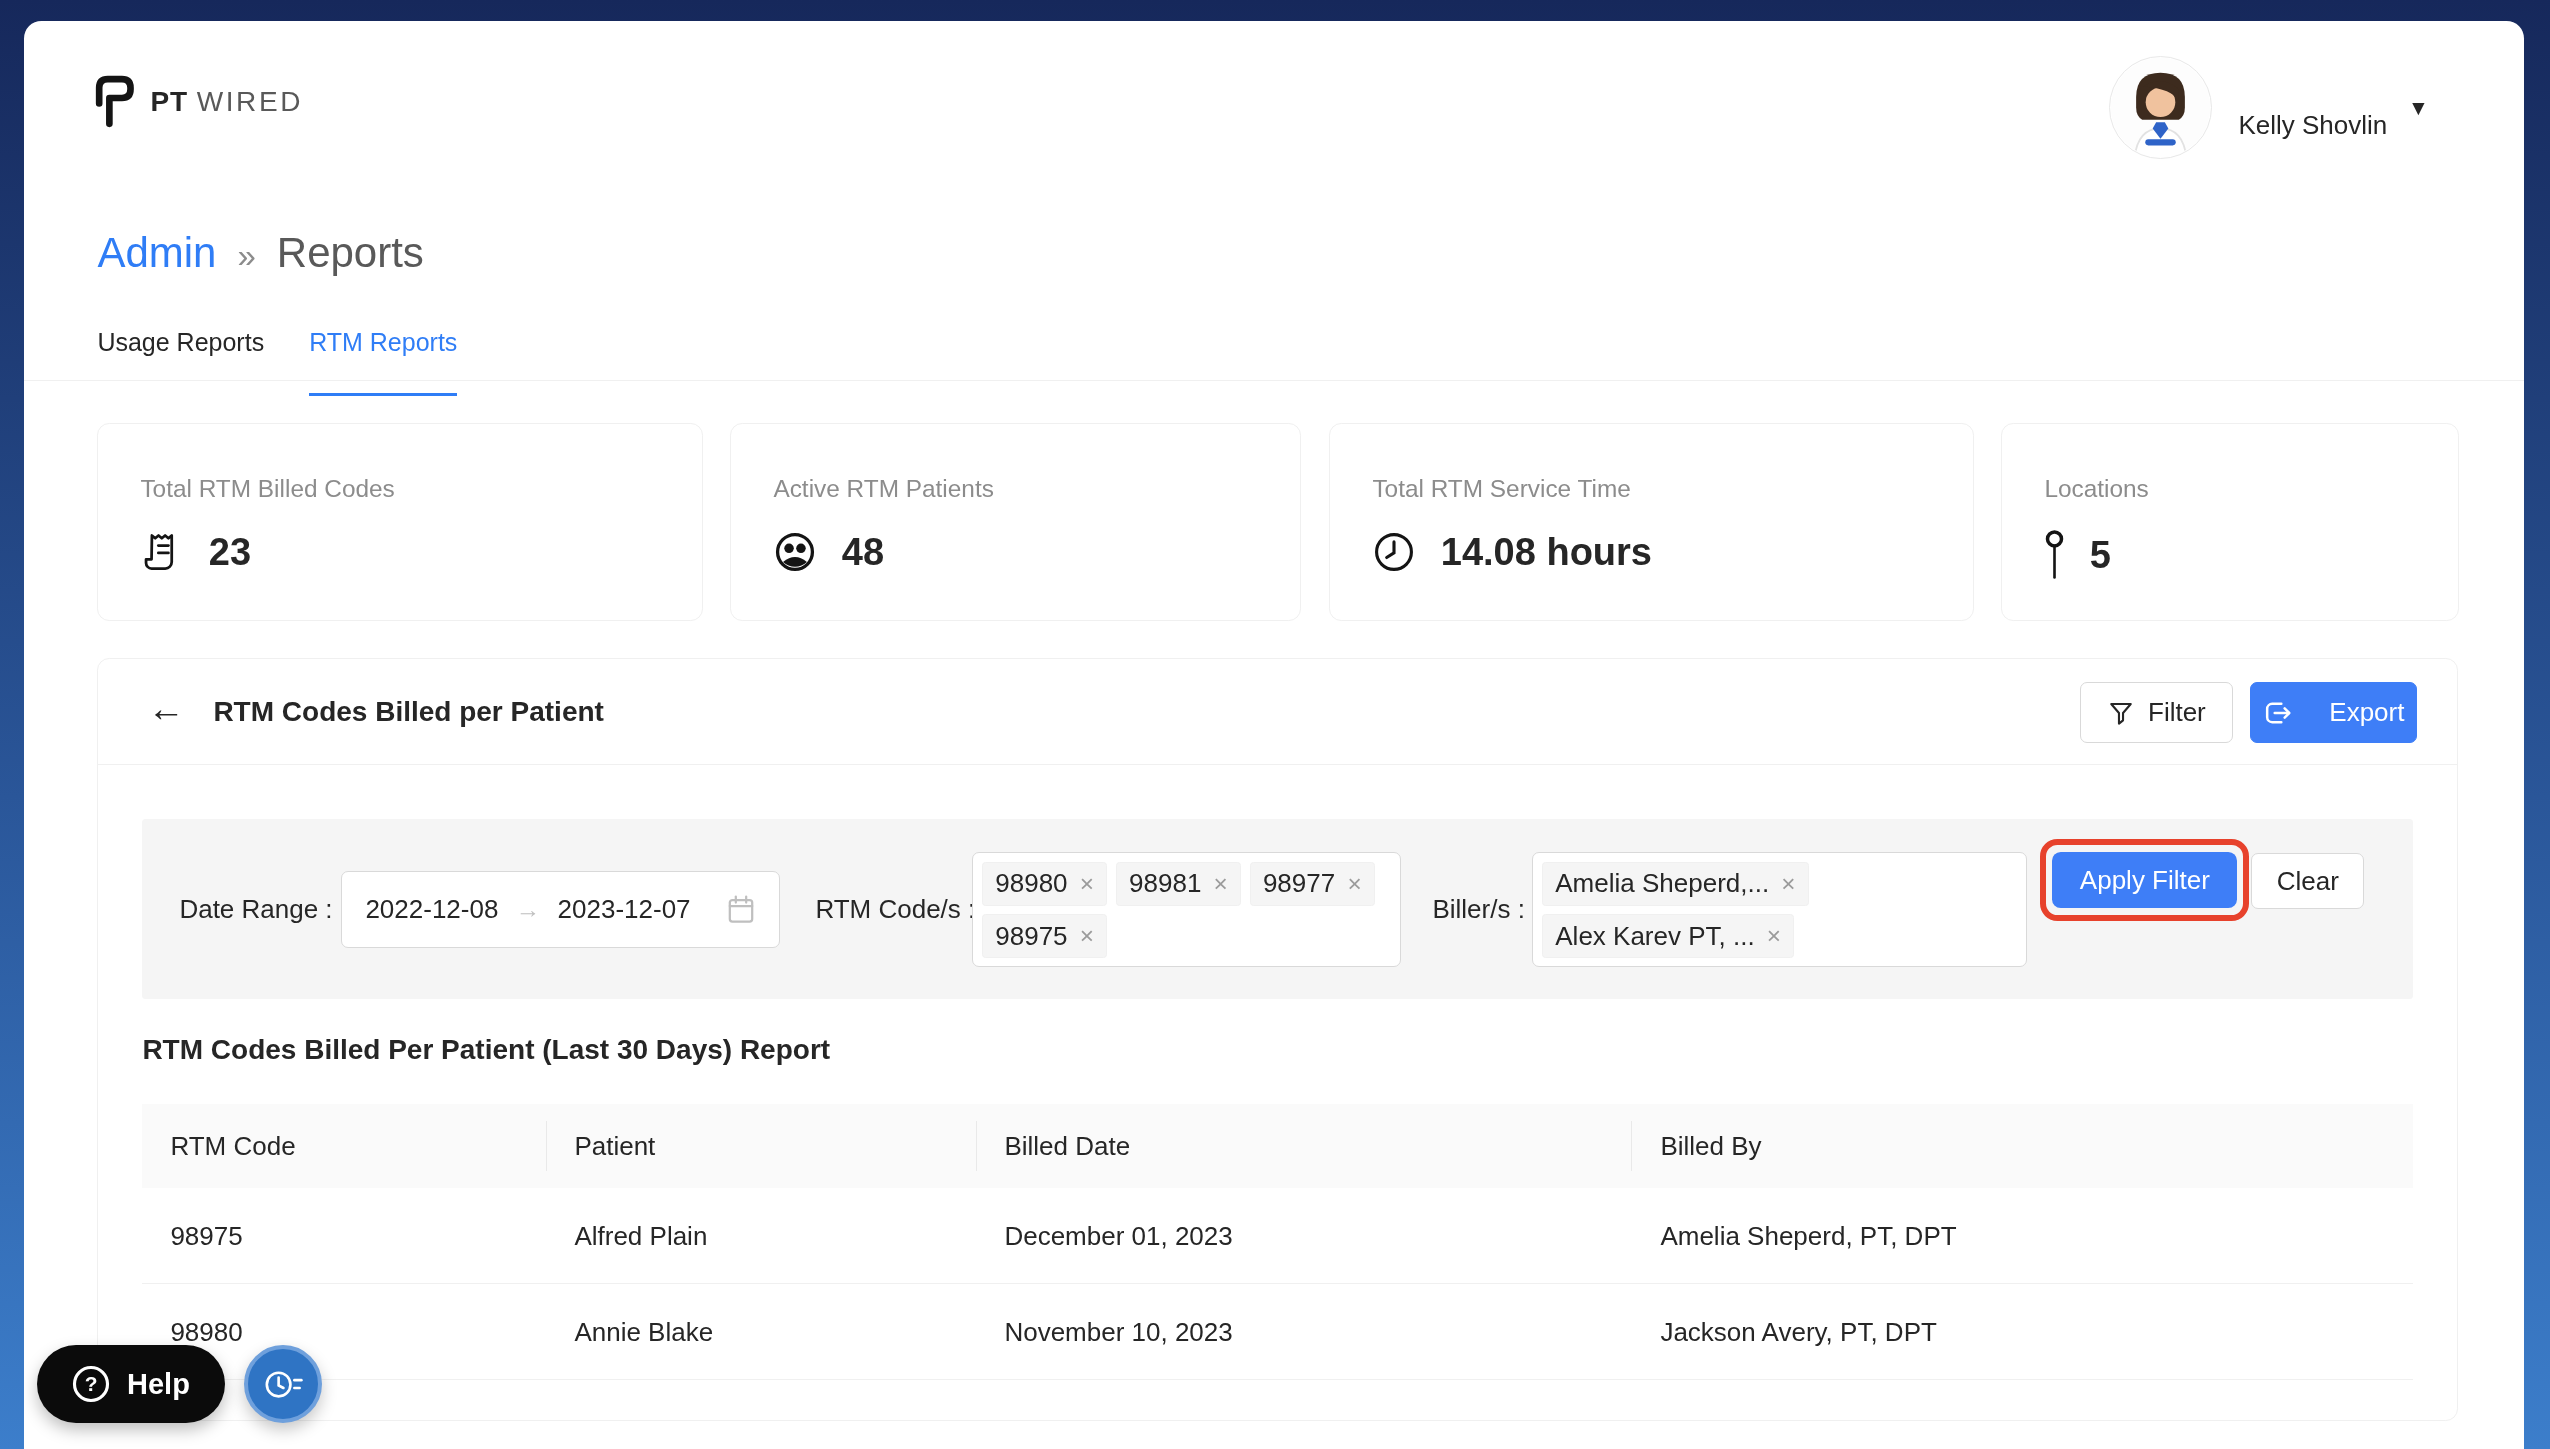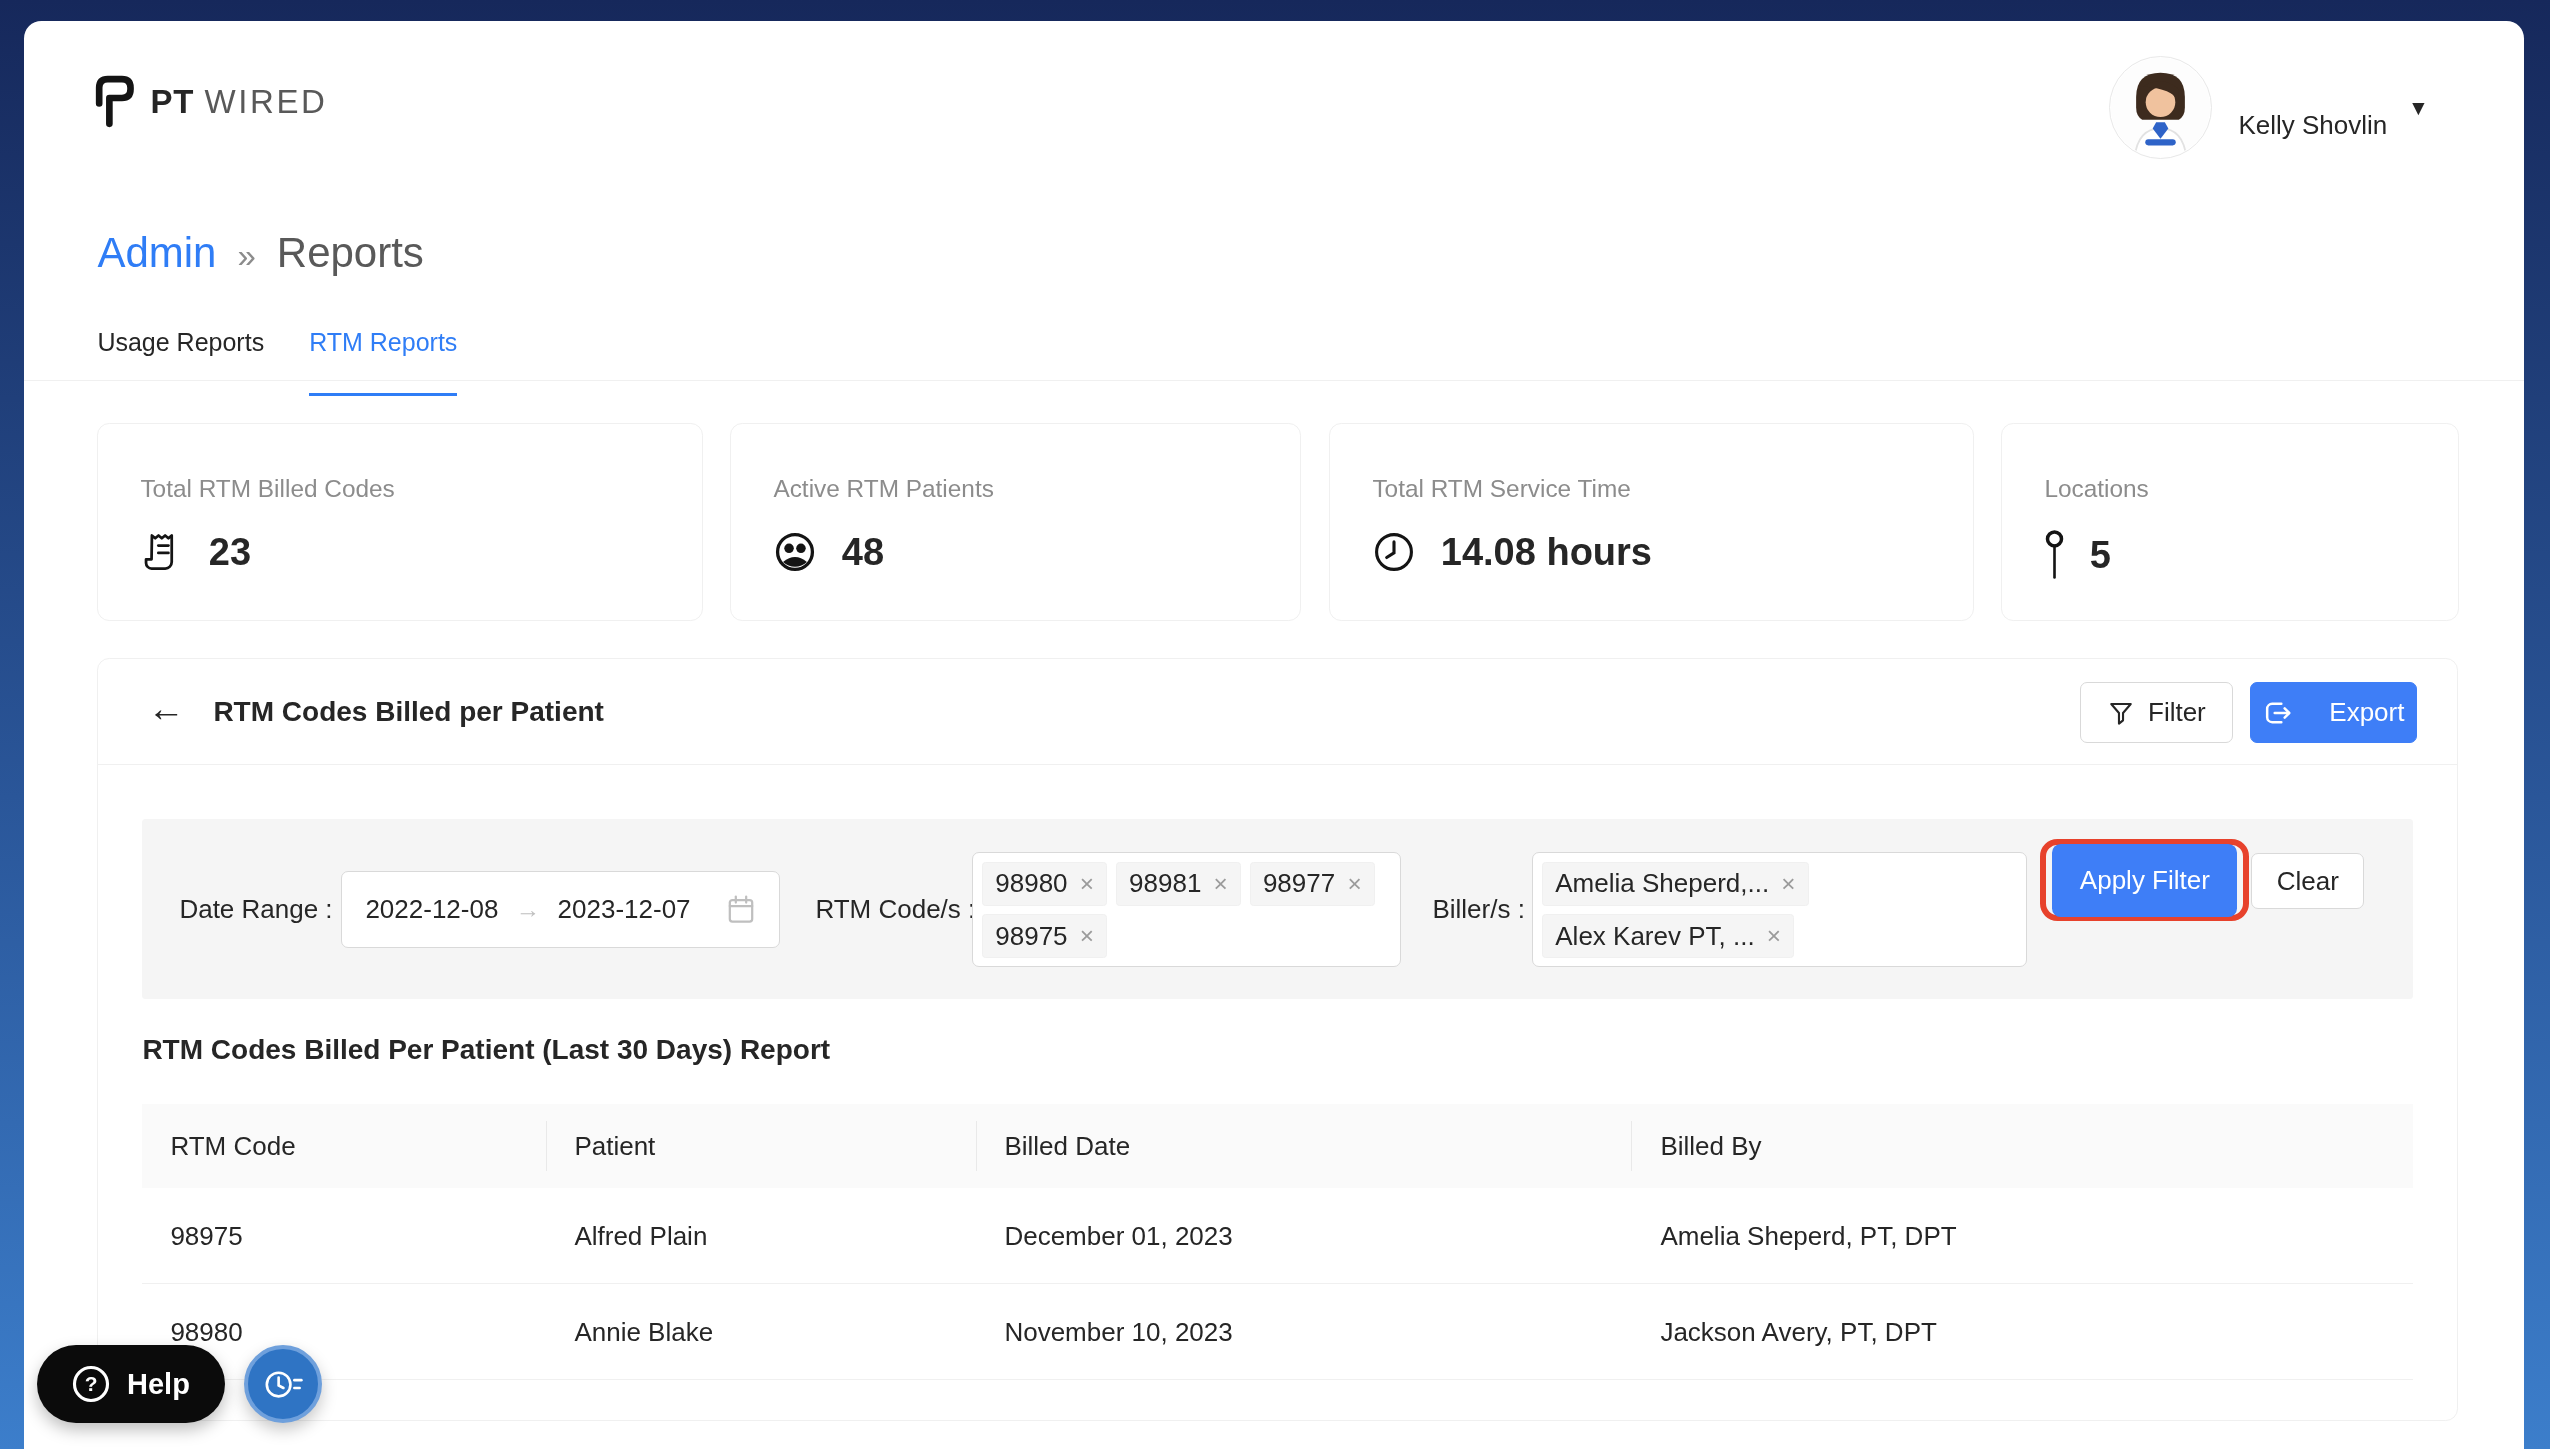--- a/index.html
+++ b/index.html
@@ -9,21 +9,21 @@
     background:linear-gradient(180deg,#16285B 0%, #2A5699 55%, #3C7ECB 100%);
     color:#262626;
     position:relative;
   }
   .page {
     position:absolute; left:24.4px; top:21px; width:2500px; height:1428px;
     background:#ffffff; border-radius:17.4px 17.4px 0 0; overflow:hidden;
   }
   
   .logo { position:absolute; left:65px; top:49px; display:flex; align-items:center; gap:14px; }
-  .logo-text { font-size:33px; letter-spacing:0.9px; }
+  .logo-text { font-size:28px; letter-spacing:0.9px; }
   .logo-text b { color:#262626; font-weight:700; }
   .logo-text span.lt { color:#595959; font-weight:400; letter-spacing:2.6px; }
   .user { position:absolute; left:2085px; top:35px; display:flex; align-items:center; gap:26px; }
   .avatar { width:103px; height:103px; border-radius:50%; border:0.9px solid #e8e8e8; overflow:hidden; background:#fff; }
   .user-name { font-size:26px; color:#262626;margin-top:36px; }
   .caret { font-size:21px; color:#262626; margin-left:-5.2px; }
   
   .breadcrumb { position:absolute; left:73px; top:208px; display:flex; align-items:baseline; gap:21px; }
   .bc-parent { font-size:42px; color:#2F7DF6; }
   .bc-sep { font-size:33px; color:#8c8c8c; }
@@ -55,21 +55,21 @@
   .date-input { position:absolute; left:199px; top:52px; width:439px; height:77px; background:#fff; border:0.9px solid #d9d9d9; border-radius:7px;
     display:flex; align-items:center; padding:0 23px; gap:17.4px; font-size:26px; color:#262626; }
   .range-arrow { color:#bfbfbf; font-size:24.4px; }
   .cal { margin-left:auto; display:flex; }
   .msel { position:absolute; top:33px; background:#fff; border:0.9px solid #d9d9d9; border-radius:7px; padding:8.7px; display:flex; flex-wrap:wrap; gap:8.7px; align-content:flex-start; }
   .msel-codes { left:830px; width:429px; height:115px; }
   .msel-billers { left:1390px; width:495px; height:115px; }
   .chip { display:inline-flex; align-items:center; gap:12.2px; background:#f5f5f5; border:0.9px solid #f0f0f0; border-radius:3.5px; padding:5.2px 12.2px; font-size:26px; color:#262626; height:44px; }
   .chip .x { color:#9b9b9b; font-size:24.4px; cursor:pointer; }
   .apply-ring { position:absolute; left:1898px; top:20px; width:209px; height:82px; border:6.1px solid #E7422C; border-radius:17.4px; display:flex; align-items:center; justify-content:center; }
-  .btn-apply { width:185px; height:73px; background:#3E7EF7; color:#fff; border:none; border-radius:8.7px; }
+  .btn-apply { width:185px; height:56px; background:#3E7EF7; color:#fff; border:none; border-radius:8.7px; }
   .btn-clear { position:absolute; left:2109px; top:34px; width:113px; height:56px; background:#fff; border:0.9px solid #d9d9d9; color:#262626; }
   
   .tbl-title { position:absolute; left:44px; top:375px; font-size:28px; font-weight:700; color:#262626; }
   .tbl-grid { display:grid; grid-template-columns:404px 430px 656px auto; }
   .tbl-head { position:absolute; left:44px; top:445px; width:2271px; height:85px; background:#fafafa; }
   .tbl-head .cell { font-size:26px; color:#262626; display:flex; align-items:center; padding-left:28px; height:85px; }
   .vsep { position:absolute; top:17.4px; width:0.9px; height:50px; background:#e9e9e9; }
   .row { position:absolute; left:44px; width:2271px; height:96px; border-bottom:0.9px solid #f0f0f0; background:#fff; }
   .row .cell { font-size:26px; color:#262626; display:flex; align-items:center; padding-left:28px; height:96px; }
   .row-0 { top:529px; } .row-1 { top:625px; }

